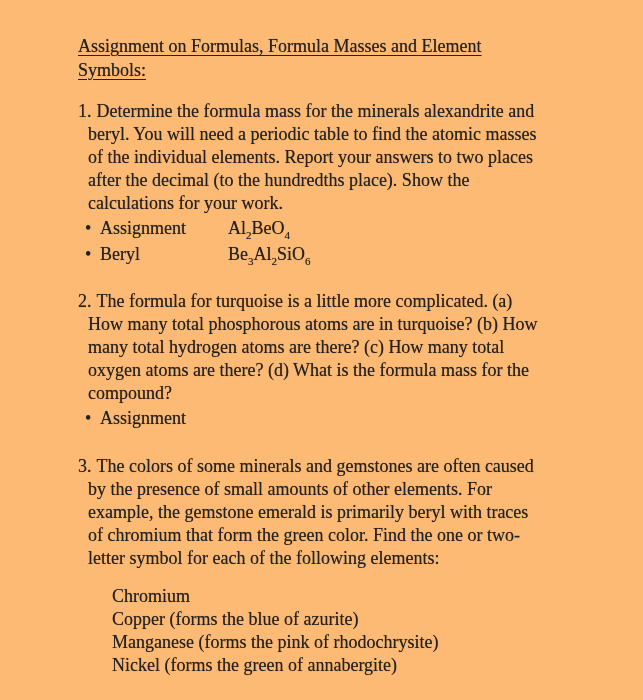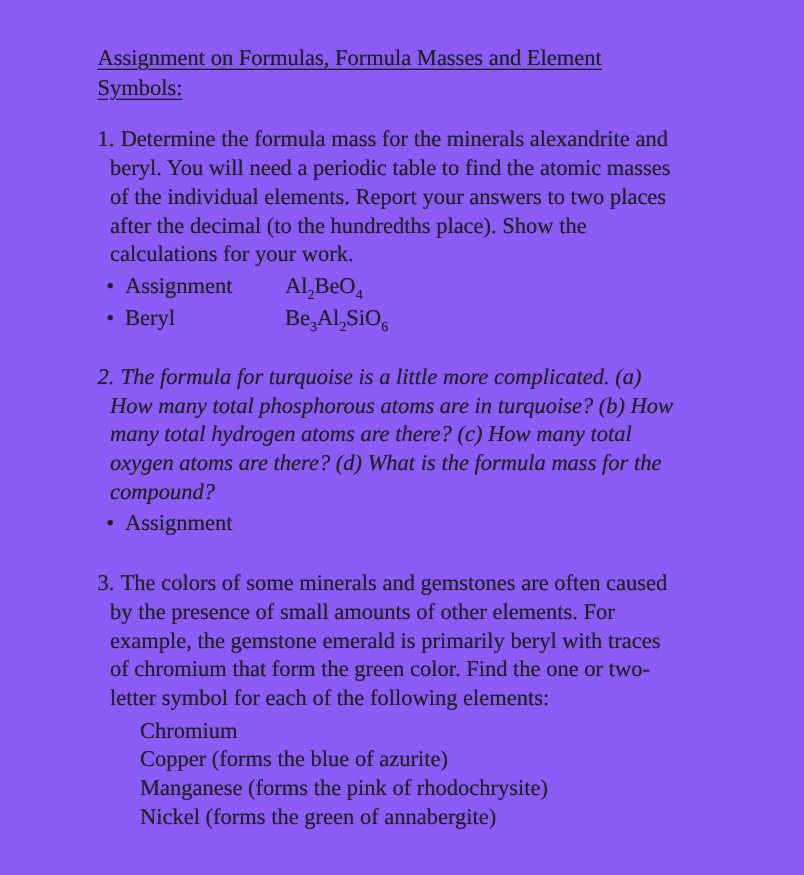--- a/index.html
+++ b/index.html
@@ -10,41 +10,41 @@
   body {
     width: 643px;
     height: 700px;
     overflow: hidden;
   }
   .page {
     box-sizing: border-box;
     width: 643px;
     height: 700px;
     padding: 34px 60px 0 78px;
-    background: #8b5cf6;
+    background: #fdba74;
     font-family: "Liberation Serif", "DejaVu Serif", serif;
     font-size: 18px;
     color: #222222;
     text-shadow: 0 0 0.7px rgba(20,20,20,0.55);
   }
   .lines {
     white-space: pre-line;
   }
   .doc-title {
     line-height: 24px;
     text-decoration: underline;
     text-underline-offset: 3px;
   }
   .question {
     margin-left: 10px;
     text-indent: -10px;
     line-height: 23px;
   }
   .q1 { margin-top: 18px; font-family: Liberation Serif, serif; }
-  .q2 { margin-top: 23px; font-style: italic; }
+  .q2 { margin-top: 23px; }
   .q3 { margin-top: 24px; }
   .question .num {
     padding-right: 5px;
   }
   .bullet-row {
     display: flex;
     margin-left: 7px;
     line-height: 26px;
     align-items: baseline;
   }
@@ -56,21 +56,21 @@
     width: 128px;
     flex: 0 0 128px;
   }
   .mineral-formula sub {
     font-size: 11px;
     line-height: 0;
     vertical-align: -5px;
   }
   .element-list {
     margin-left: 34px;
-    margin-top: 3px;
+    margin-top: 15px;
     line-height: 23px;
   }
 </style>
 </head>
 <body>
 
 <div class="page">
 
   <div class="doc-title lines">Assignment on Formulas, Formula Masses and Element
 Symbols:</div>

